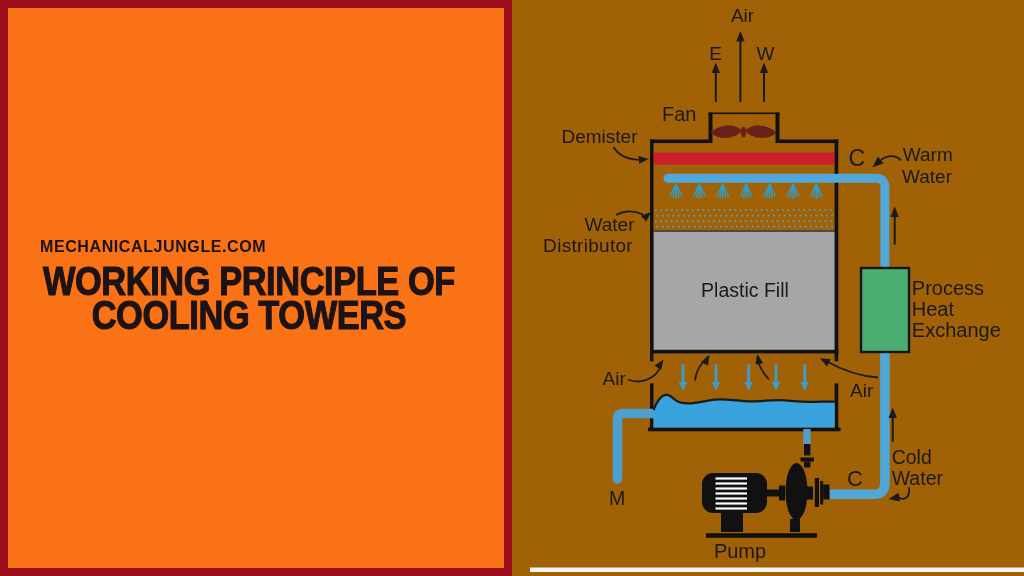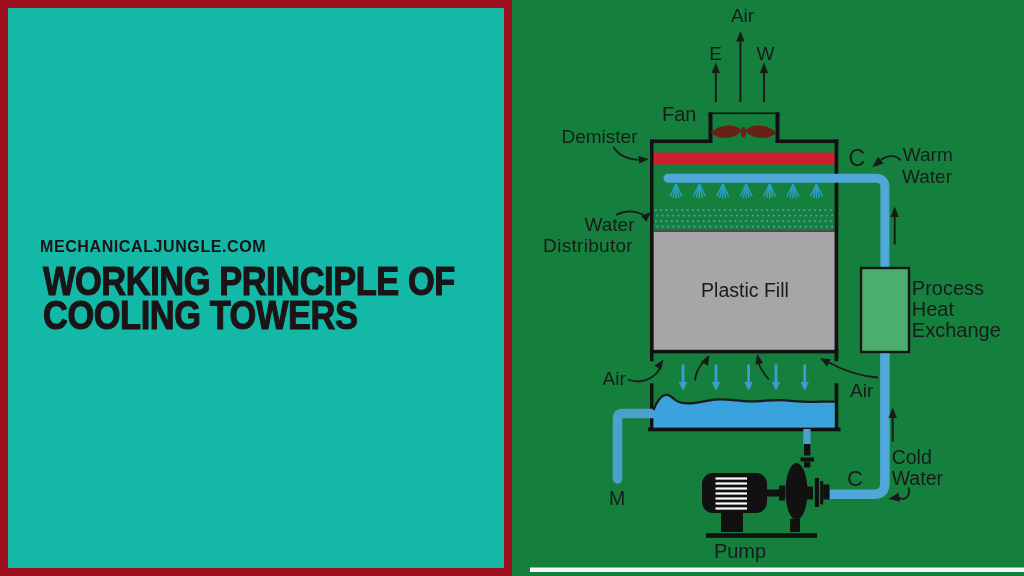--- a/index.html
+++ b/index.html
@@ -1,24 +1,24 @@
 <!DOCTYPE html>
 <html><head>
 <meta charset="utf-8">
 <style>
   html,body{margin:0;padding:0;width:1024px;height:576px;overflow:hidden;background:#fff;
     font-family:"Liberation Sans",sans-serif;}
   #left{position:absolute;left:0;top:0;width:512px;height:576px;box-sizing:border-box;
-    background:#14b8a6;border:8px solid #9D0F1D;}
+    background:#f97316;border:8px solid #9D0F1D;text-align:center;}
   #site{position:absolute;left:32px;top:230.7px;font-size:16px;line-height:16px;
     font-weight:bold;letter-spacing:0.6px;color:#1B1315;}
   #head{position:absolute;left:35px;top:256.1px;font-size:40px;line-height:34px;
     font-weight:bold;color:#1B1315;letter-spacing:-0.5px;-webkit-text-stroke:1.1px #1B1315;transform:scaleX(0.86);
     transform-origin:left top;white-space:nowrap;}
-  #right{position:absolute;left:512px;top:0;width:512px;height:576px;background:#15803d;}
+  #right{position:absolute;left:512px;top:0;width:512px;height:576px;background:#a16207;}
   svg{position:absolute;left:0;top:0;}
   text{font-family:"Liberation Sans",sans-serif;fill:#1a1a1a;}
 </style>
 </head>
 <body>
 <div id="left">
   <div id="site">MECHANICALJUNGLE.COM</div>
   <div id="head">WORKING PRINCIPLE OF<br>COOLING TOWERS</div>
 </div>
 <div id="right">

